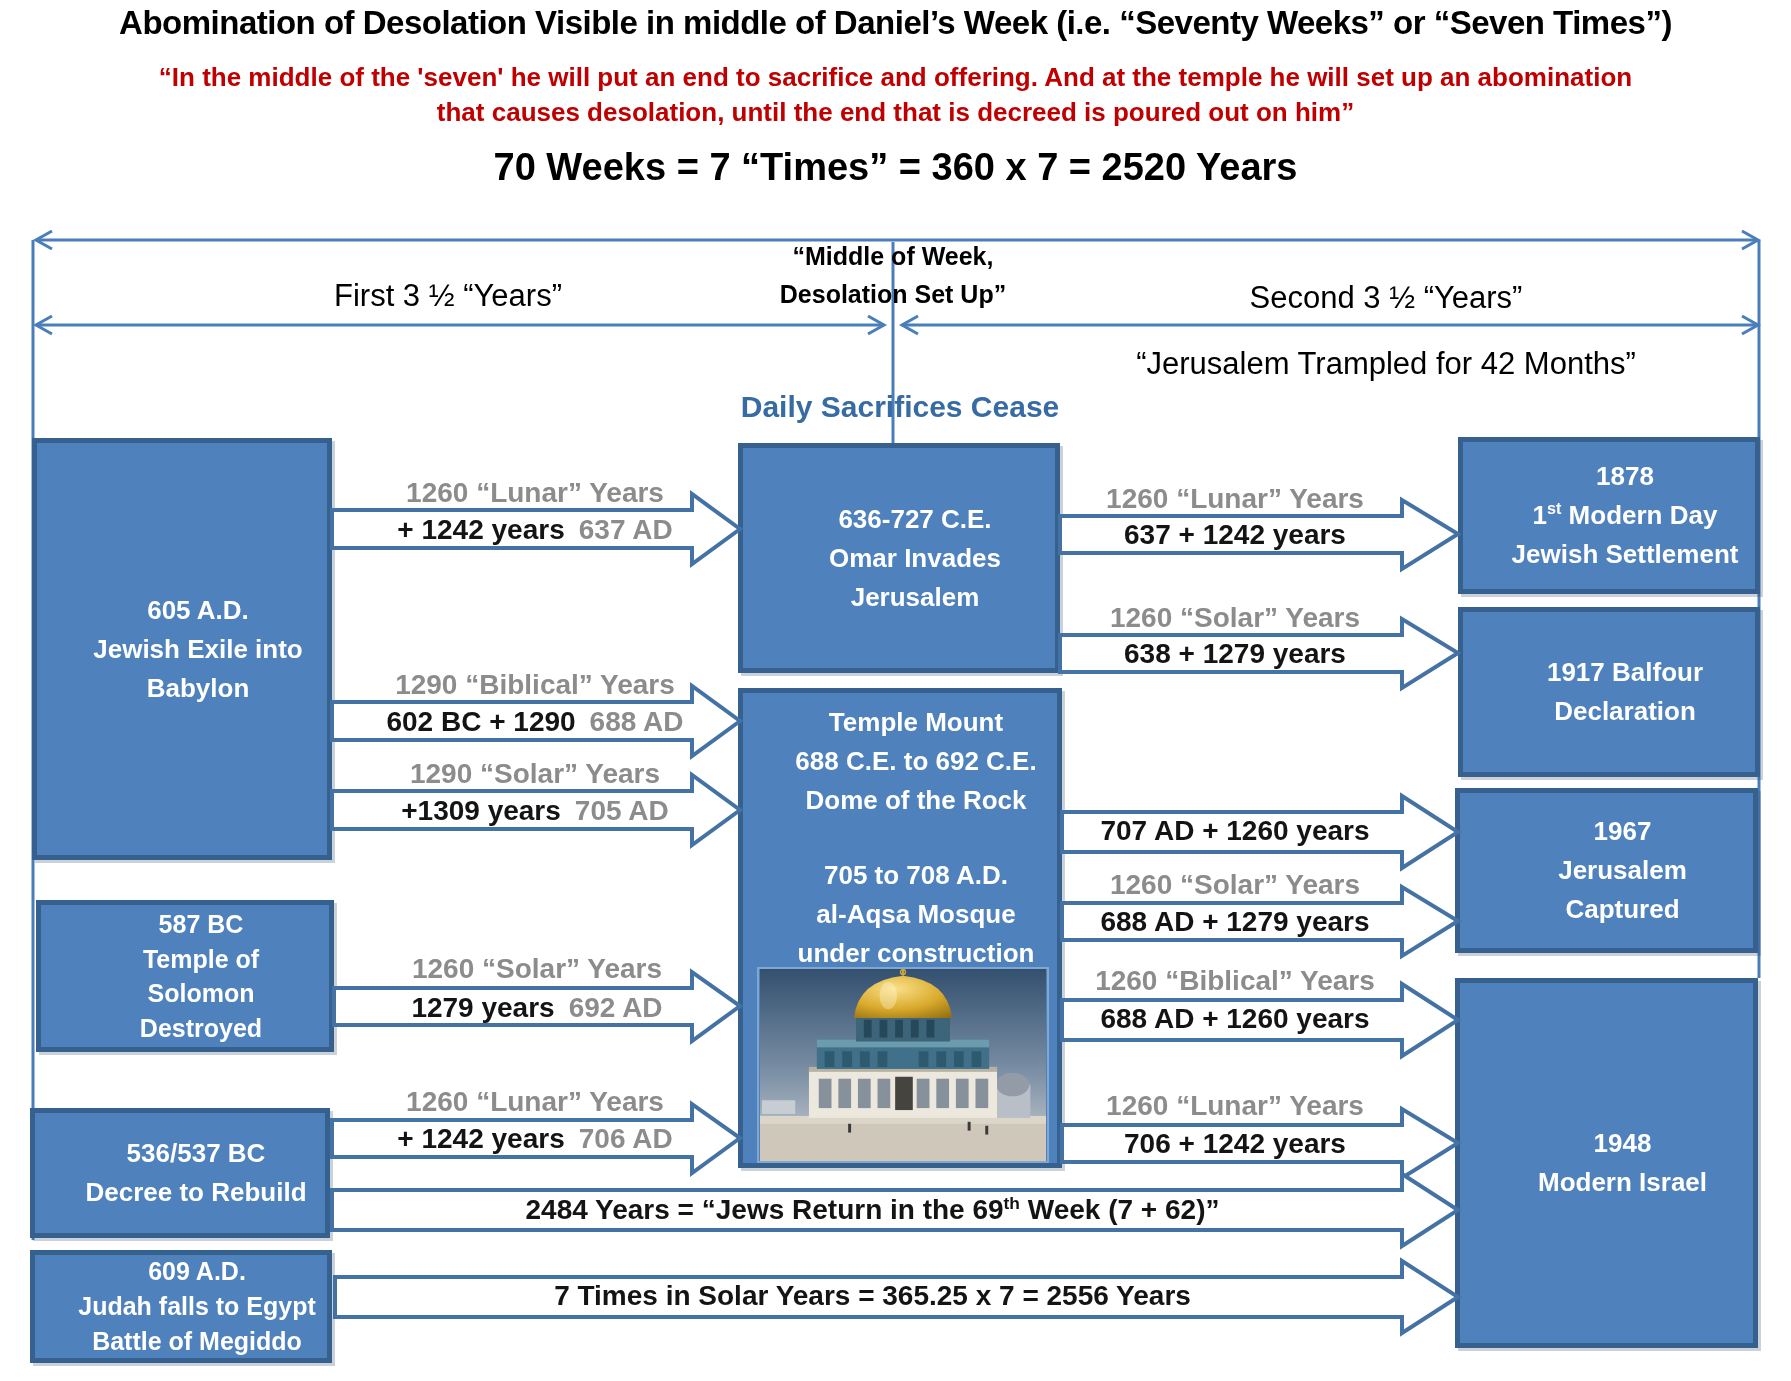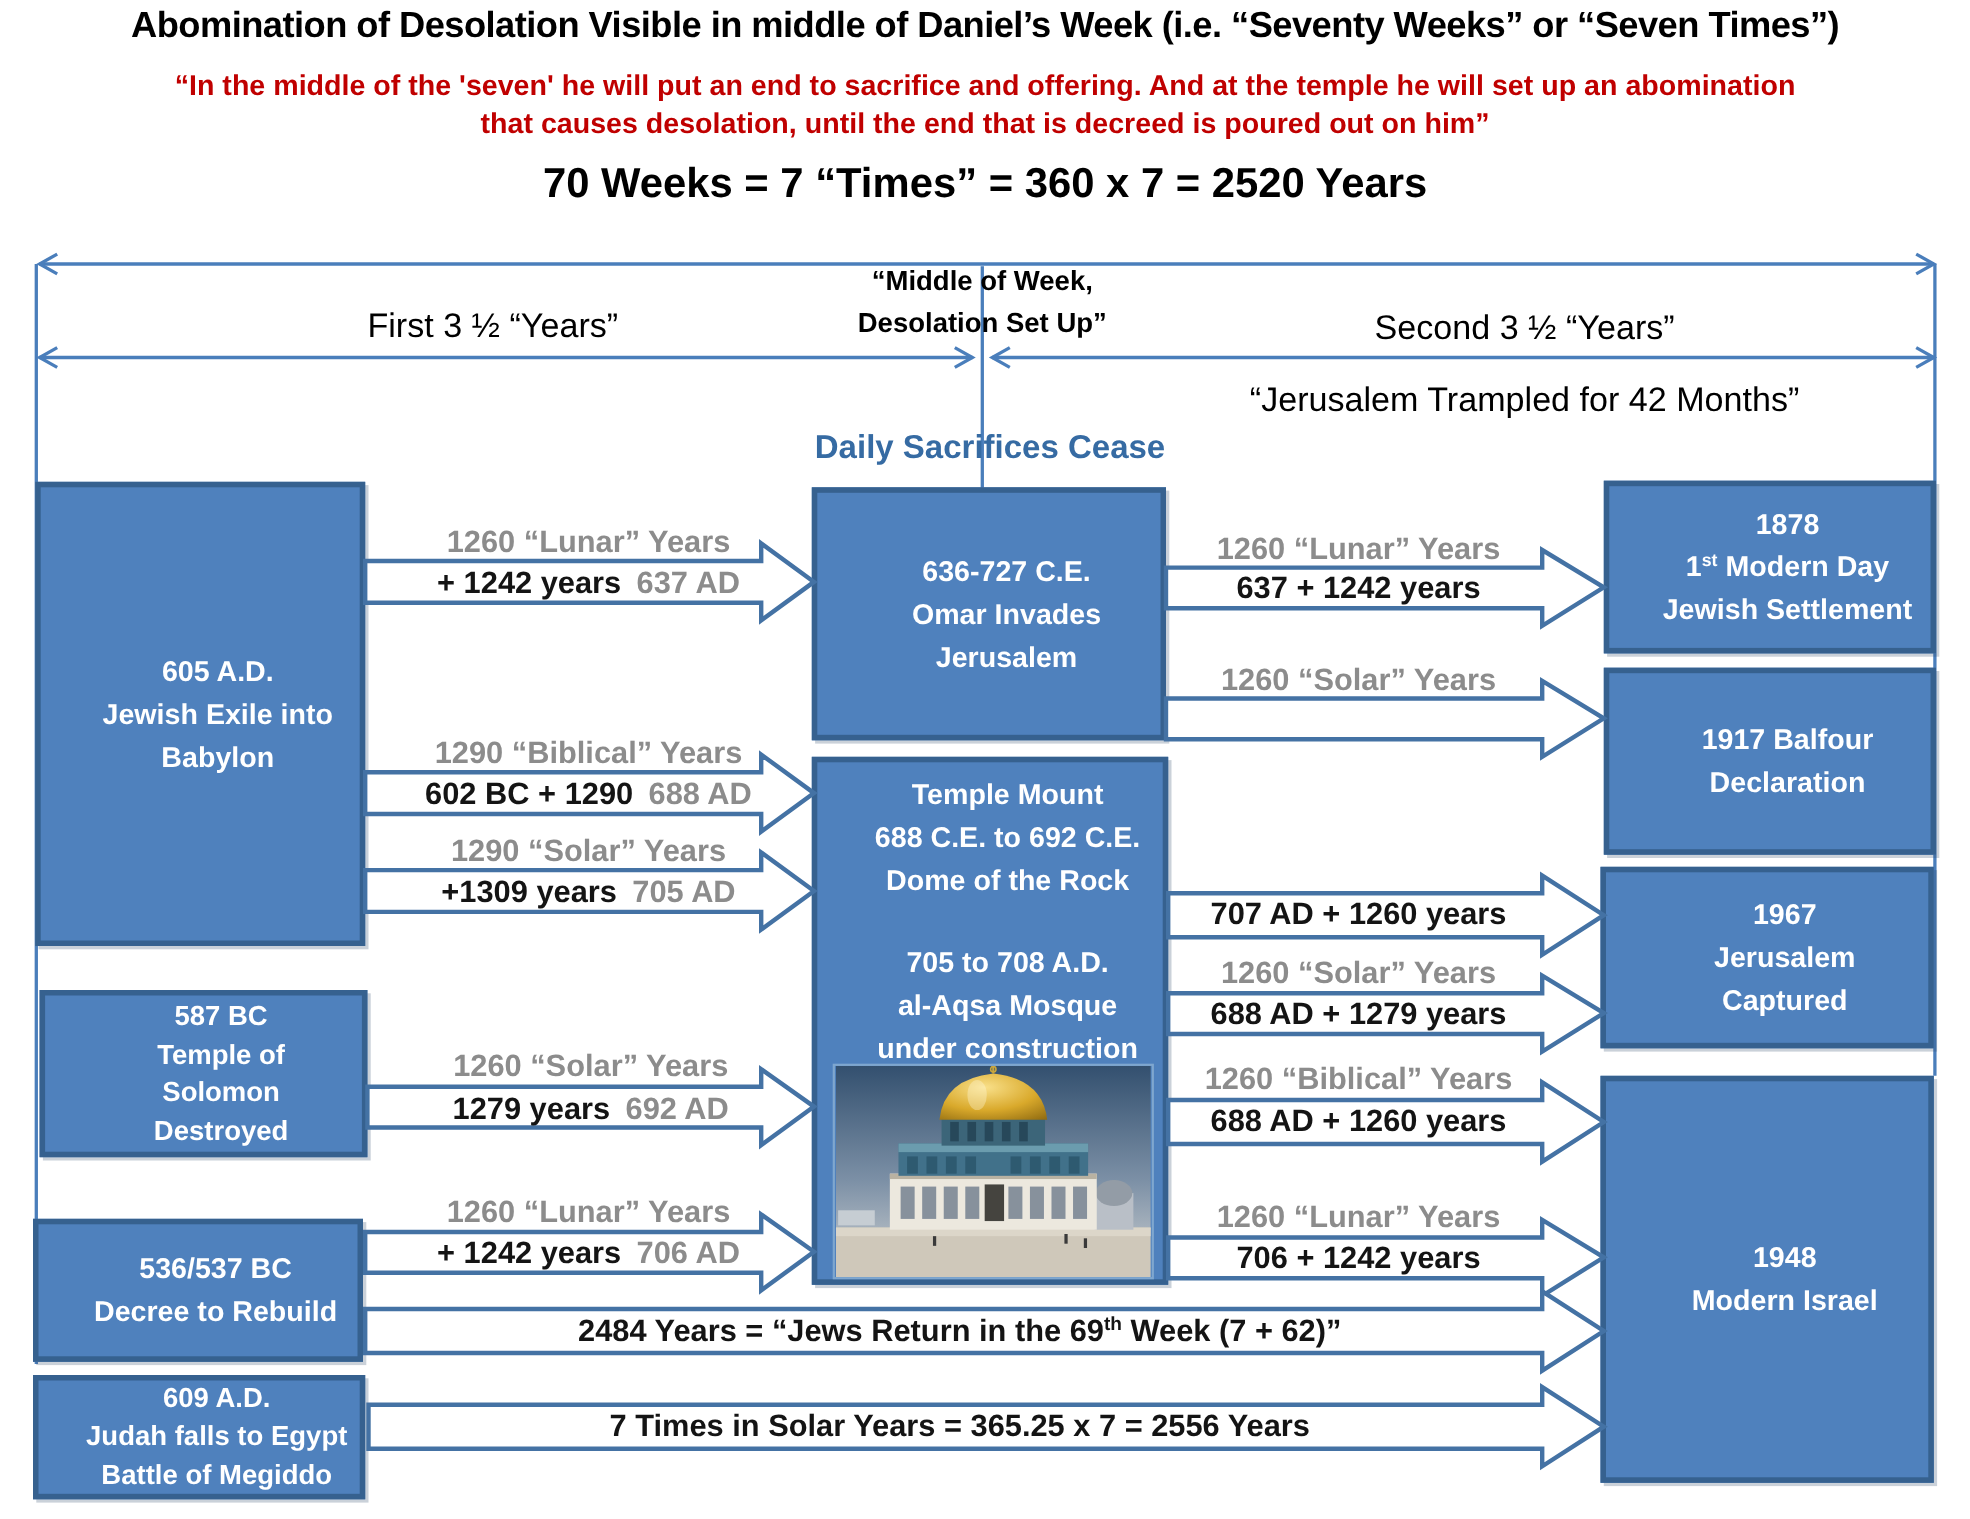--- a/index.html
+++ b/index.html
@@ -222,20 +222,21 @@
   <div class="lab gray" style="left:332px;top:953px;width:410px;">1260 “Solar” Years</div>
   <div class="lab blk" style="left:332px;top:992px;width:410px;"><span>1279 years</span><span class="date">692 AD</span></div>
 
   <div class="lab gray" style="left:330px;top:1086px;width:410px;">1260 “Lunar” Years</div>
   <div class="lab blk" style="left:330px;top:1123px;width:410px;"><span>+ 1242 years</span><span class="date">706 AD</span></div>
 
   <div class="lab gray" style="left:1065px;top:483px;width:340px;">1260 “Lunar” Years</div>
   <div class="lab blk" style="left:1065px;top:519px;width:340px;">637 + 1242 years</div>
 
   <div class="lab gray" style="left:1065px;top:602px;width:340px;">1260 “Solar” Years</div>
+  <div class="lab blk" style="left:1065px;top:638px;width:340px;">638 + 1279 years</div>
 
   <div class="lab blk" style="left:1065px;top:815px;width:340px;">707 AD + 1260 years</div>
 
   <div class="lab gray" style="left:1065px;top:869px;width:340px;">1260 “Solar” Years</div>
   <div class="lab blk" style="left:1065px;top:906px;width:340px;">688 AD  + 1279 years</div>
 
   <div class="lab gray" style="left:1065px;top:965px;width:340px;">1260 “Biblical” Years</div>
   <div class="lab blk" style="left:1065px;top:1003px;width:340px;">688 AD  + 1260 years</div>
 
   <div class="lab gray" style="left:1065px;top:1090px;width:340px;">1260 “Lunar” Years</div>

